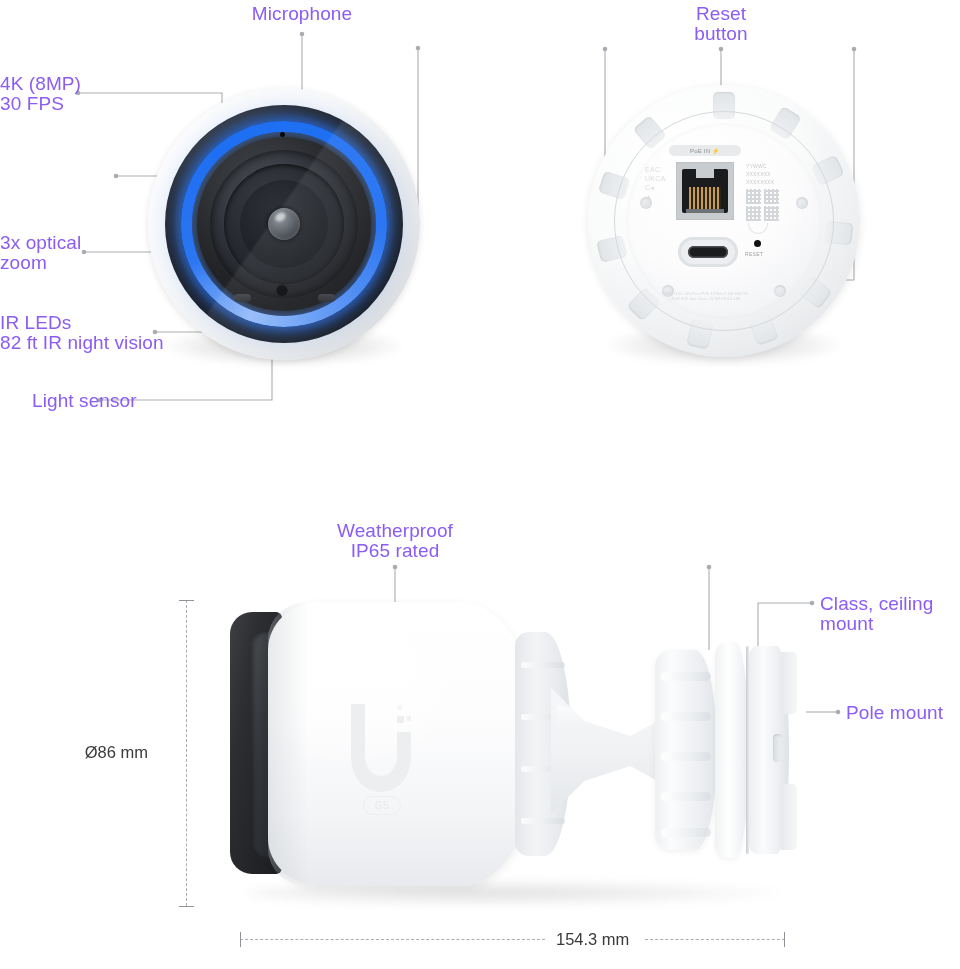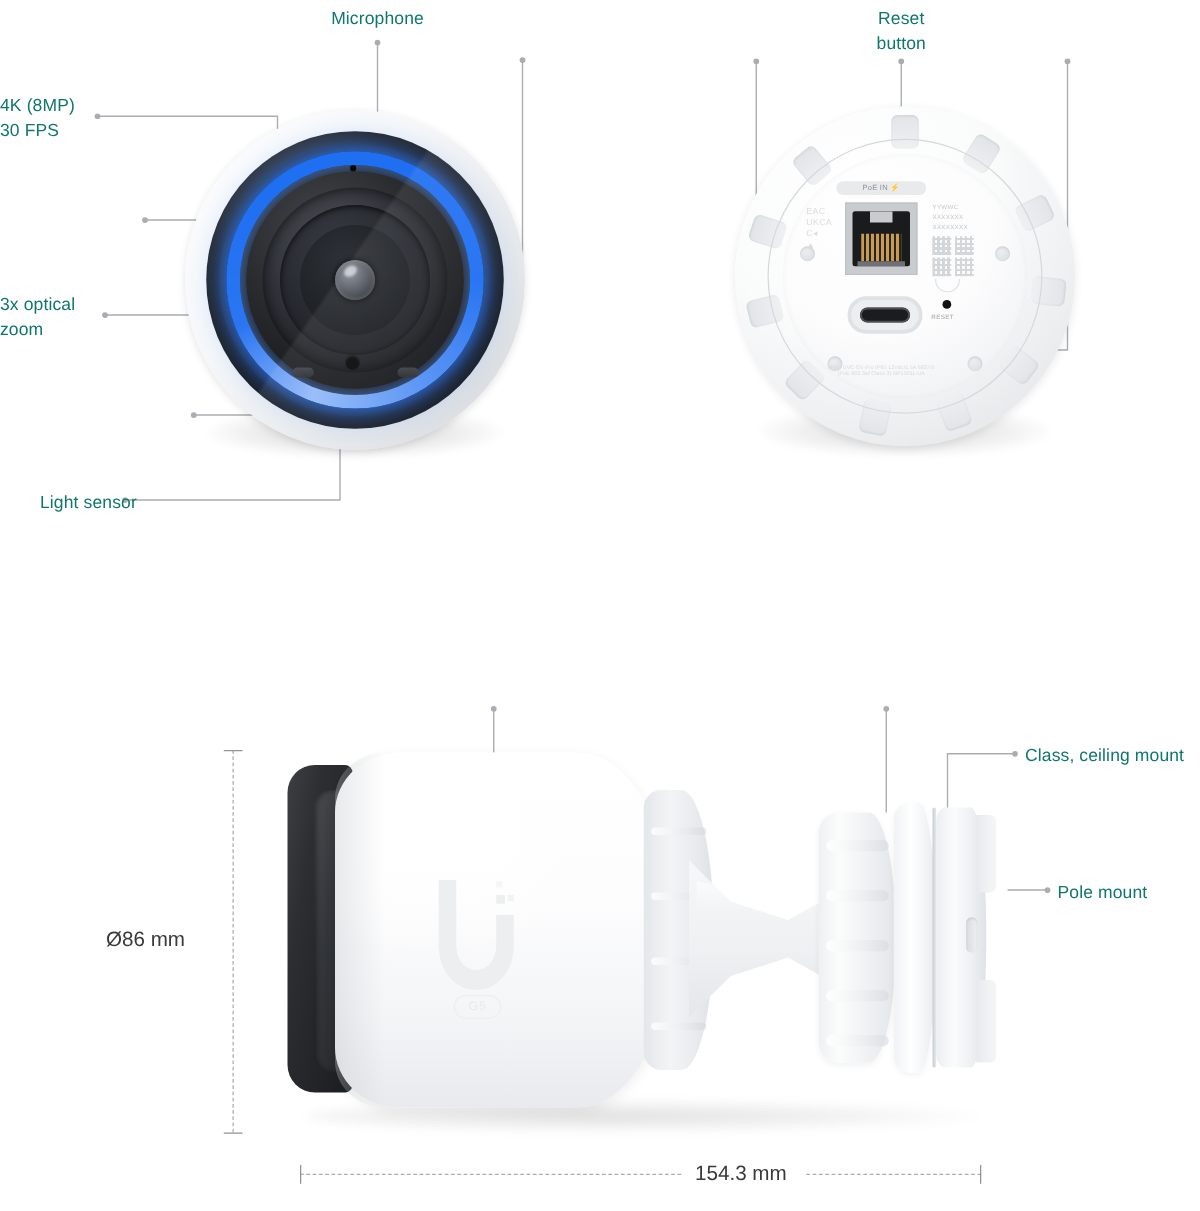--- a/index.html
+++ b/index.html
@@ -15,23 +15,23 @@
     position: relative;
     width: 960px;
     height: 969px;
     overflow: hidden;
     background: #ffffff;
   }
 
   
   .callout {
     position: absolute;
-    font-size: 14px;
+    font-size: 19px;
     line-height: 20px;
-    color: #0f766e;
+    color: #8b5cf6;
     white-space: pre-line;
     letter-spacing: 0.1px;
   }
   .callout.ta-l { text-align: left; }
   .callout.ta-c { text-align: center; }
 
   .dimlabel {
     position: absolute;
     font-size: 16.5px;
     line-height: 20px;
@@ -772,30 +772,34 @@
   <div class="dim-h-cap-r"></div>
   <div class="dimlabel" style="left:556px; top:929px;">154.3 mm</div>
 
   <div class="callout ta-l" style="left:0px; top:74px;">4K (8MP)
 30 FPS</div>
 
 
   <div class="callout ta-l" style="left:0px; top:233px;">3x optical
 zoom</div>
 
+  <div class="callout ta-l" style="left:0px; top:313px;">IR LEDs
+82 ft IR night vision</div>
 
   <div class="callout ta-l" style="left:0px; top:391px;margin-left:32px;">Light sensor</div>
 
   <div class="callout ta-c" style="left:232px; top:4px; width:140px;">Microphone</div>
 
 
 
   <div class="callout ta-c" style="left:666px; top:4px; width:110px;">Reset
 button</div>
 
 
+  <div class="callout ta-c" style="left:320px; top:521px; width:150px;">Weatherproof
+IP65 rated</div>
 
 
   <div class="callout ta-l" style="left:820px; top:594px;">Class, ceiling mount</div>
 
   <div class="callout ta-l" style="left:846px; top:703px;">Pole mount</div>
 
 </div>
 
 </body></html>

